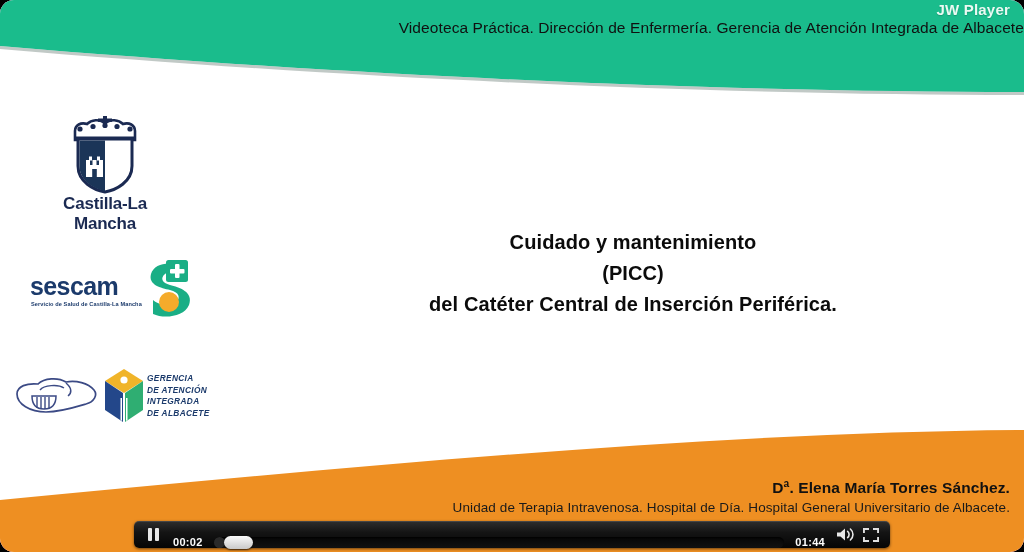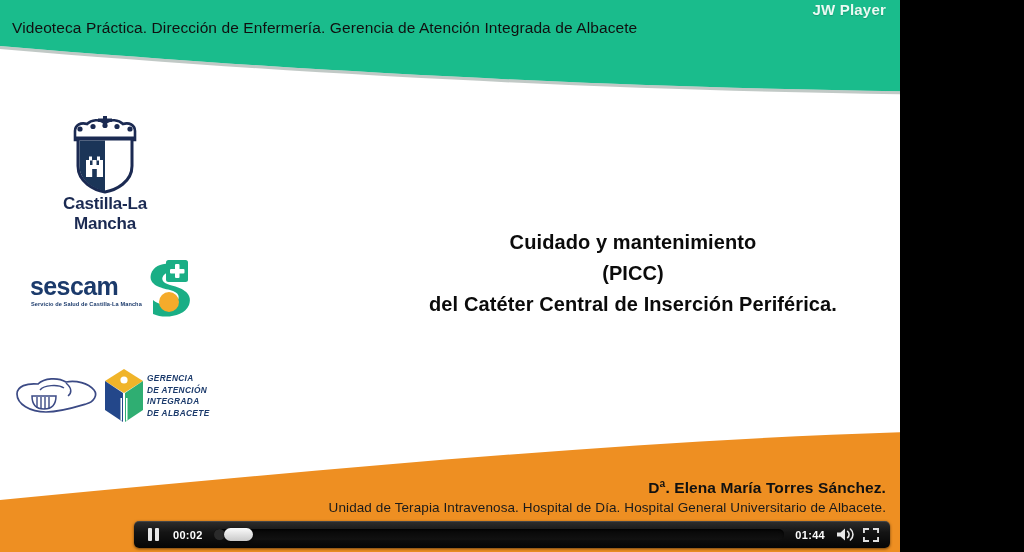--- a/index.html
+++ b/index.html
@@ -6,25 +6,26 @@
     margin: 0;
     padding: 0;
     background: #000;
   }
   body {
     font-family: "Liberation Sans", sans-serif;
   }
 
   #player {
     position: relative;
-    width: 900px;
+    width: 1024px;
     height: 552px;
     overflow: hidden;
     background: #ec4899;
     user-select: none;
+    border-radius: 14px;
   }
 
   
   .slide-bg {
     position: absolute;
     inset: 0;
     background: #ffffff;
   }
 
   .band-svg {
@@ -45,21 +46,21 @@
     color: #eafaf3;
     letter-spacing: 0.2px;
     text-shadow: 0 1px 1px rgba(0,0,0,0.18);
   }
 
   .header-subtitle {
     position: absolute;
     top: 19px;
     left: 0;
     width: 1024px;
-    text-align: left;
+    text-align: right;
     font-size: 15.5px;
     color: #101010;
     letter-spacing: 0.1px;
     padding-left: 12px;
     box-sizing: border-box;
   }
 
   
   .logo-clm {
     position: absolute;
@@ -189,21 +190,21 @@
   .controlbar {
     position: absolute;
     left: 134px;
     top: 521px;
     width: 756px;
     height: 27px;
     border-radius: 5px;
     background: linear-gradient(#2e2e2e, #141414 42%, #050505);
     box-shadow: 0 1px 3px rgba(0,0,0,0.55), inset 0 1px 0 rgba(255,255,255,0.12);
     display: flex;
-    align-items: center;
+    align-items: flex-end;
     padding: 0 6px;
     box-sizing: border-box;
   }
   .cb-btn {
     width: 26px;
     height: 27px;
     display: flex;
     align-items: center;
     justify-content: center;
     cursor: pointer;

